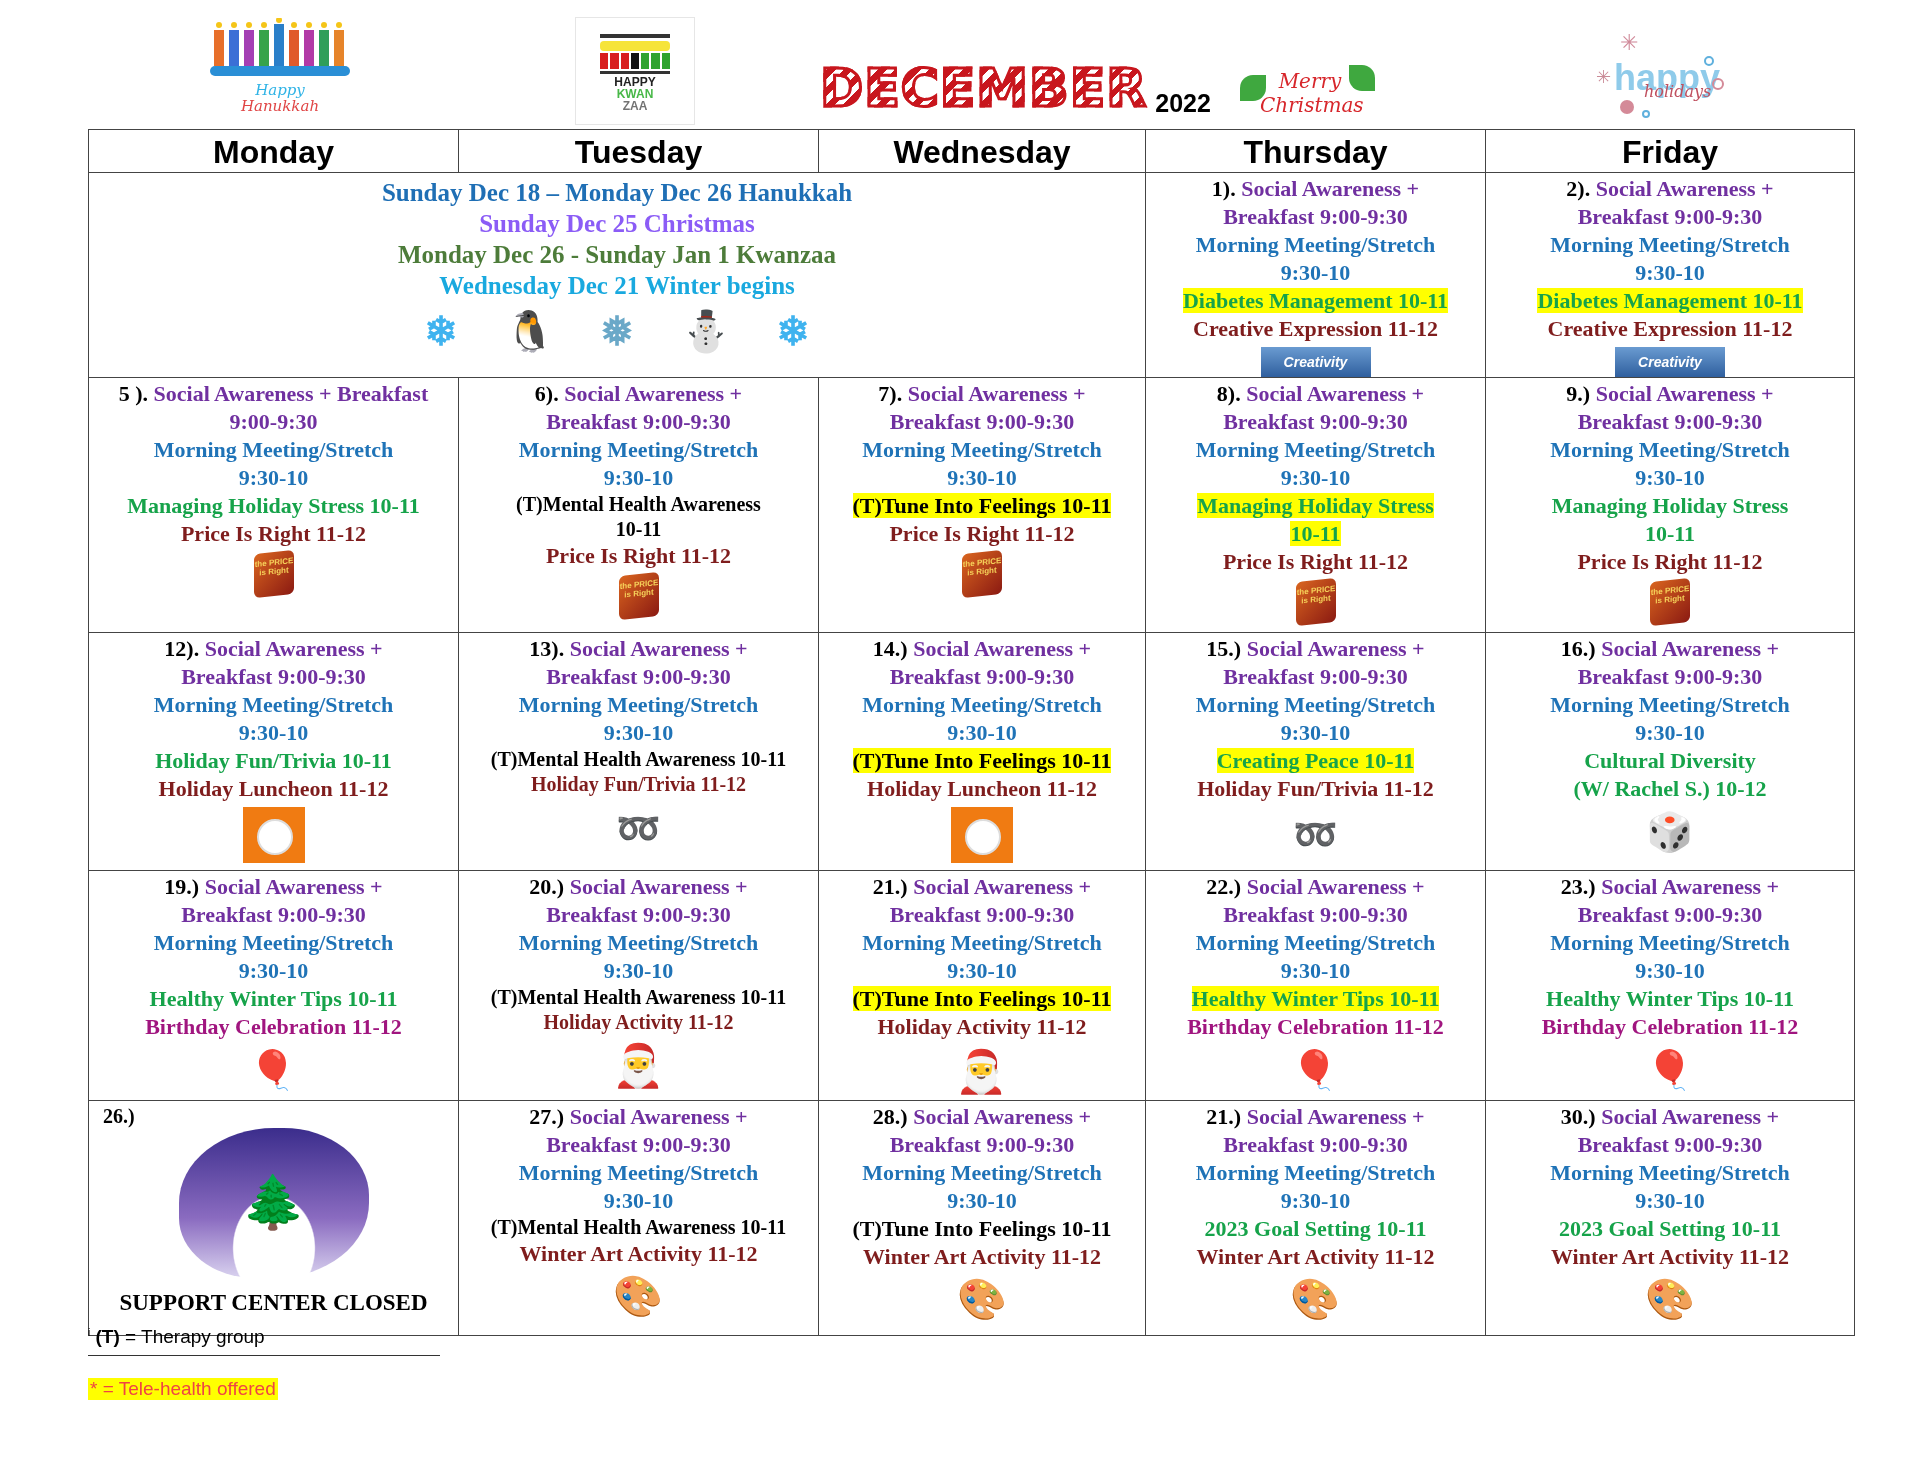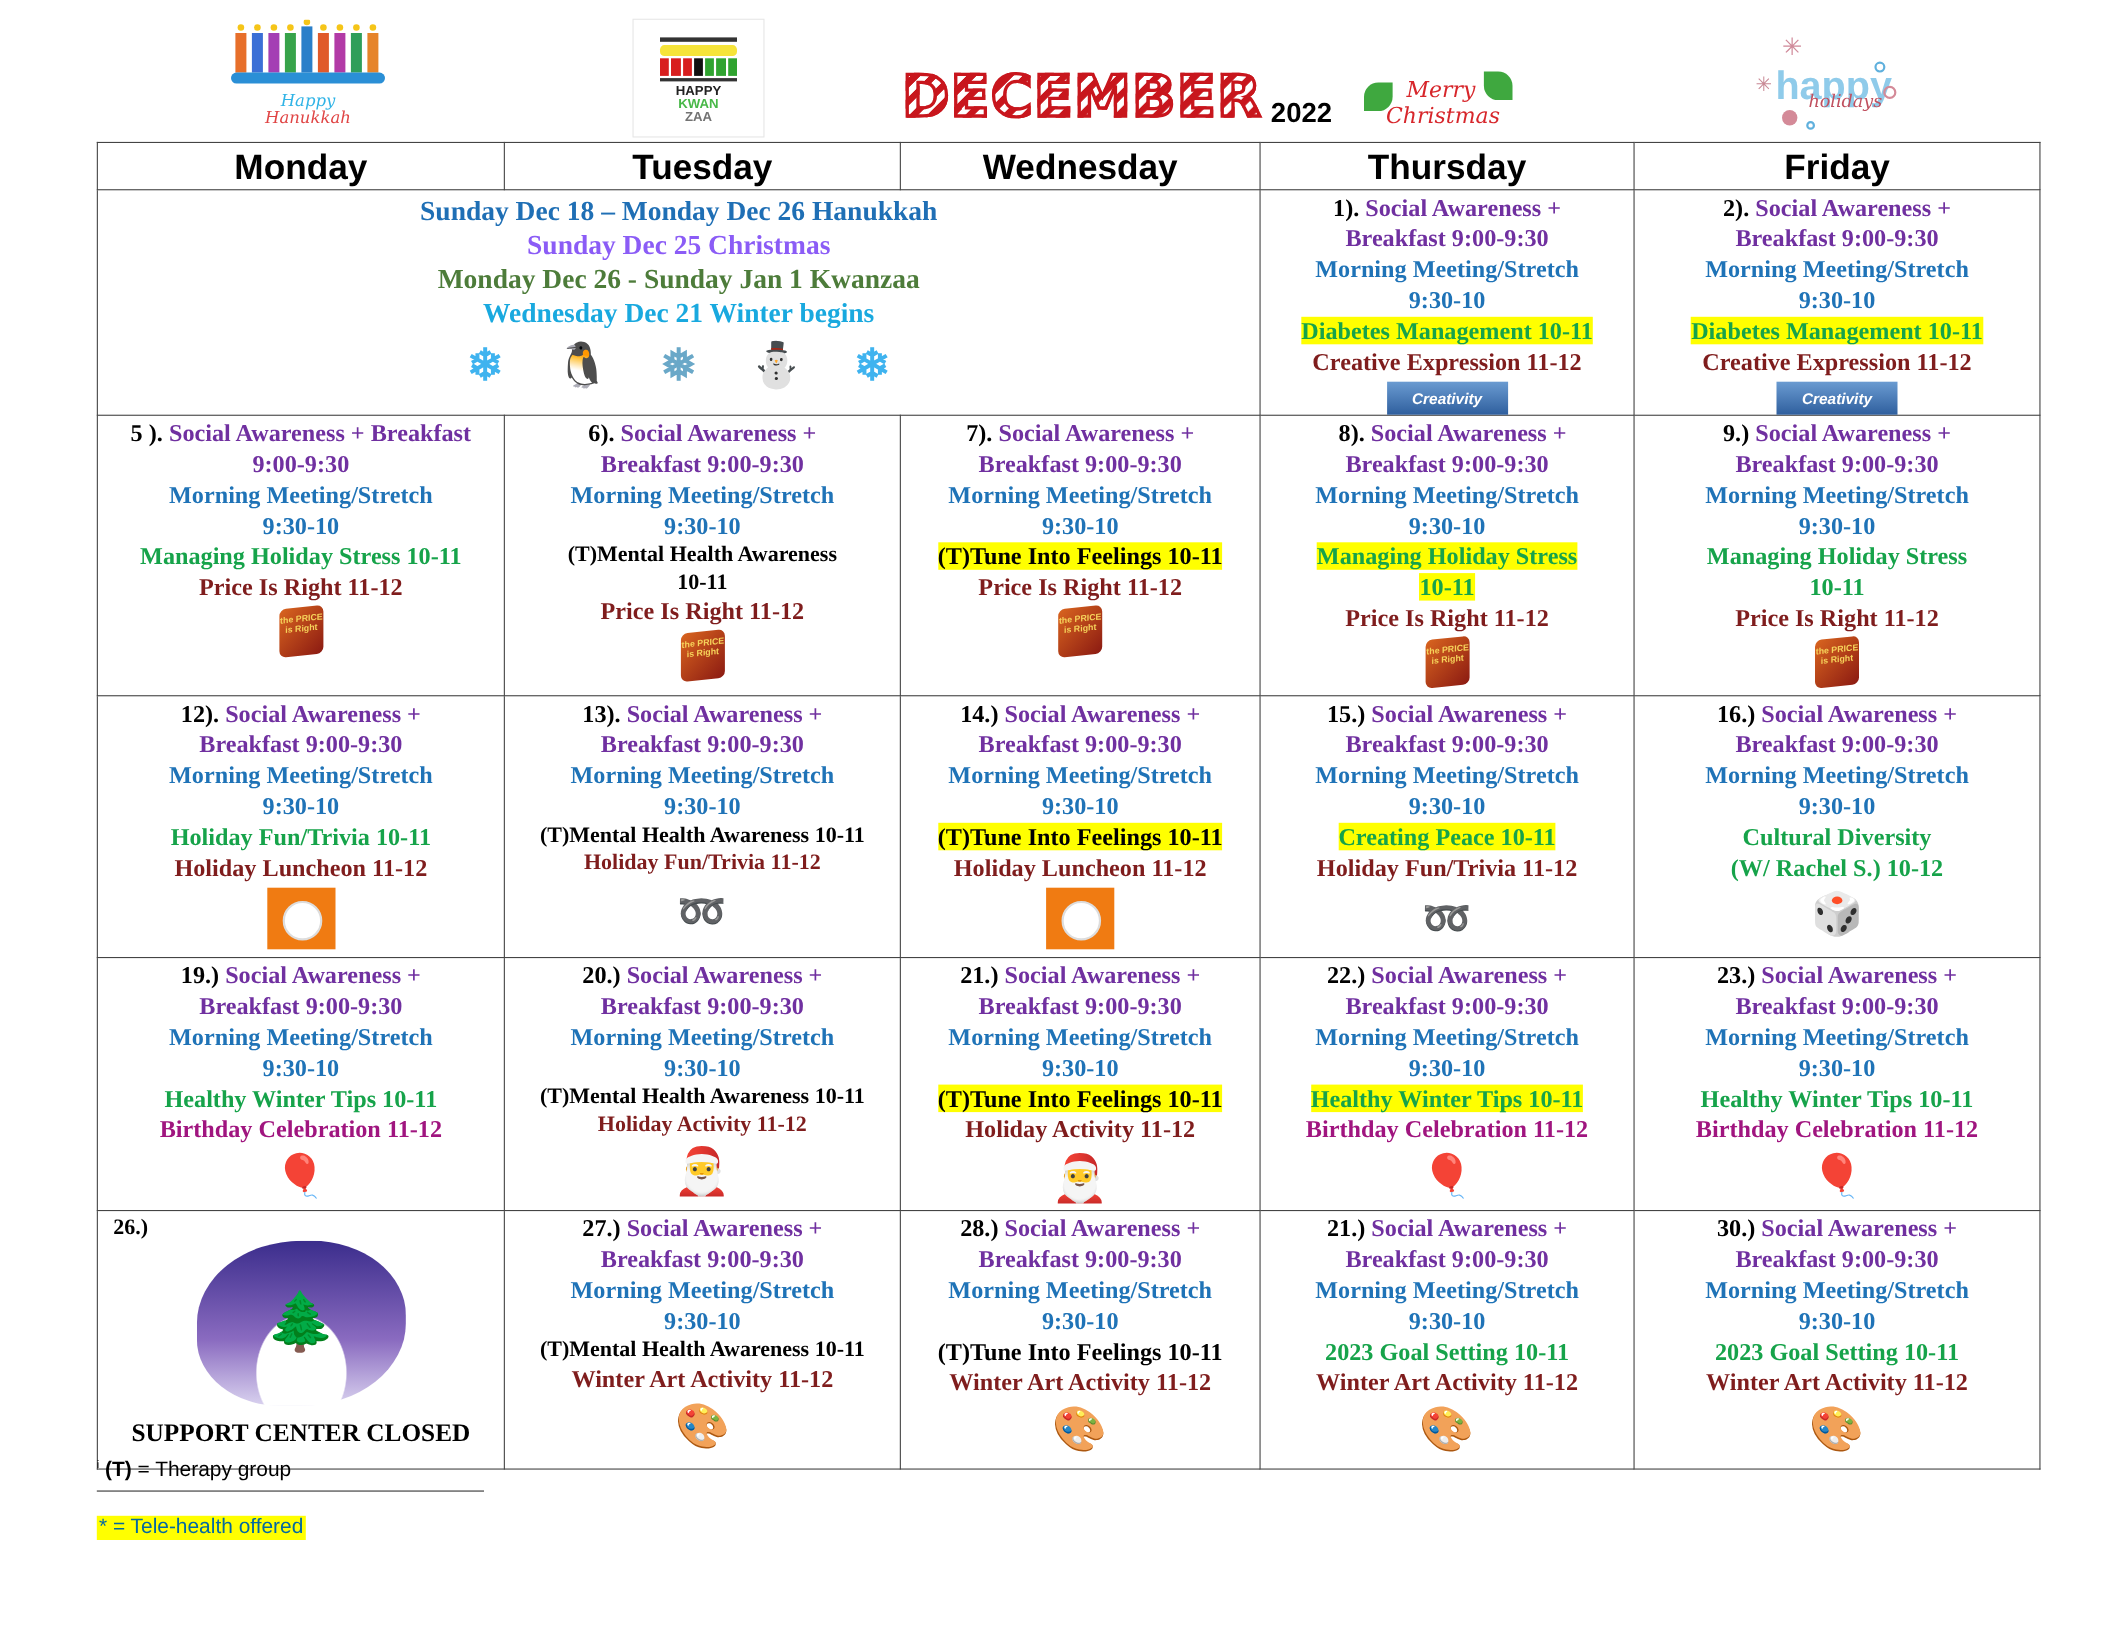--- a/index.html
+++ b/index.html
@@ -71,21 +71,21 @@
 
   .closed-day { text-align: left; padding: 4px 0 0 14px; font-weight:700; font-size: 20px; }
   .winter-scene { width: 190px; height: 150px; margin: 0 auto; border-radius: 50% 45% 50% 40%;
      background: radial-gradient(ellipse at 50% 80%, #ffffff 0 30%, transparent 31%), linear-gradient(#3b2d8c, #8a6bc0 60%, #d9d2ef);
      position: relative; font-size: 52px; line-height: 150px; text-align:center; }
   .closed-label { font-weight: 700; font-size: 23px; margin-top: 12px; color:#000; }
 
   .footnote1 { position: absolute; left: 88px; top: 1326px; font-family: "Liberation Sans", sans-serif; font-size: 19px; color:#000; }
   .footnote1 b { font-weight: 700; }
   .foot-rule { position: absolute; left: 88px; top: 1355px; width: 352px; height: 0; border-top: 1.5px solid #333; }
-  .footnote2 { position: absolute; left: 88px; top: 1378px; font-family: "Liberation Sans", sans-serif; font-size: 19px; color:#0369a1; background:#ffff00; padding: 0 2px; }
+  .footnote2 { position: absolute; left: 88px; top: 1378px; font-family: "Liberation Sans", sans-serif; font-size: 19px; color:#ef4444; background:#ffff00; padding: 0 2px; }
 </style>
 </head>
 <body>
 
 <div class="hdr-art hanukkah-art">
   <svg width="140" height="60" viewBox="0 0 140 60">
     <g>
       <rect x="4" y="12" width="10" height="36" fill="#e76f2a"></rect>
       <rect x="19" y="12" width="10" height="36" fill="#3b6fd6"></rect>
       <rect x="34" y="12" width="10" height="36" fill="#a43fb4"></rect>

